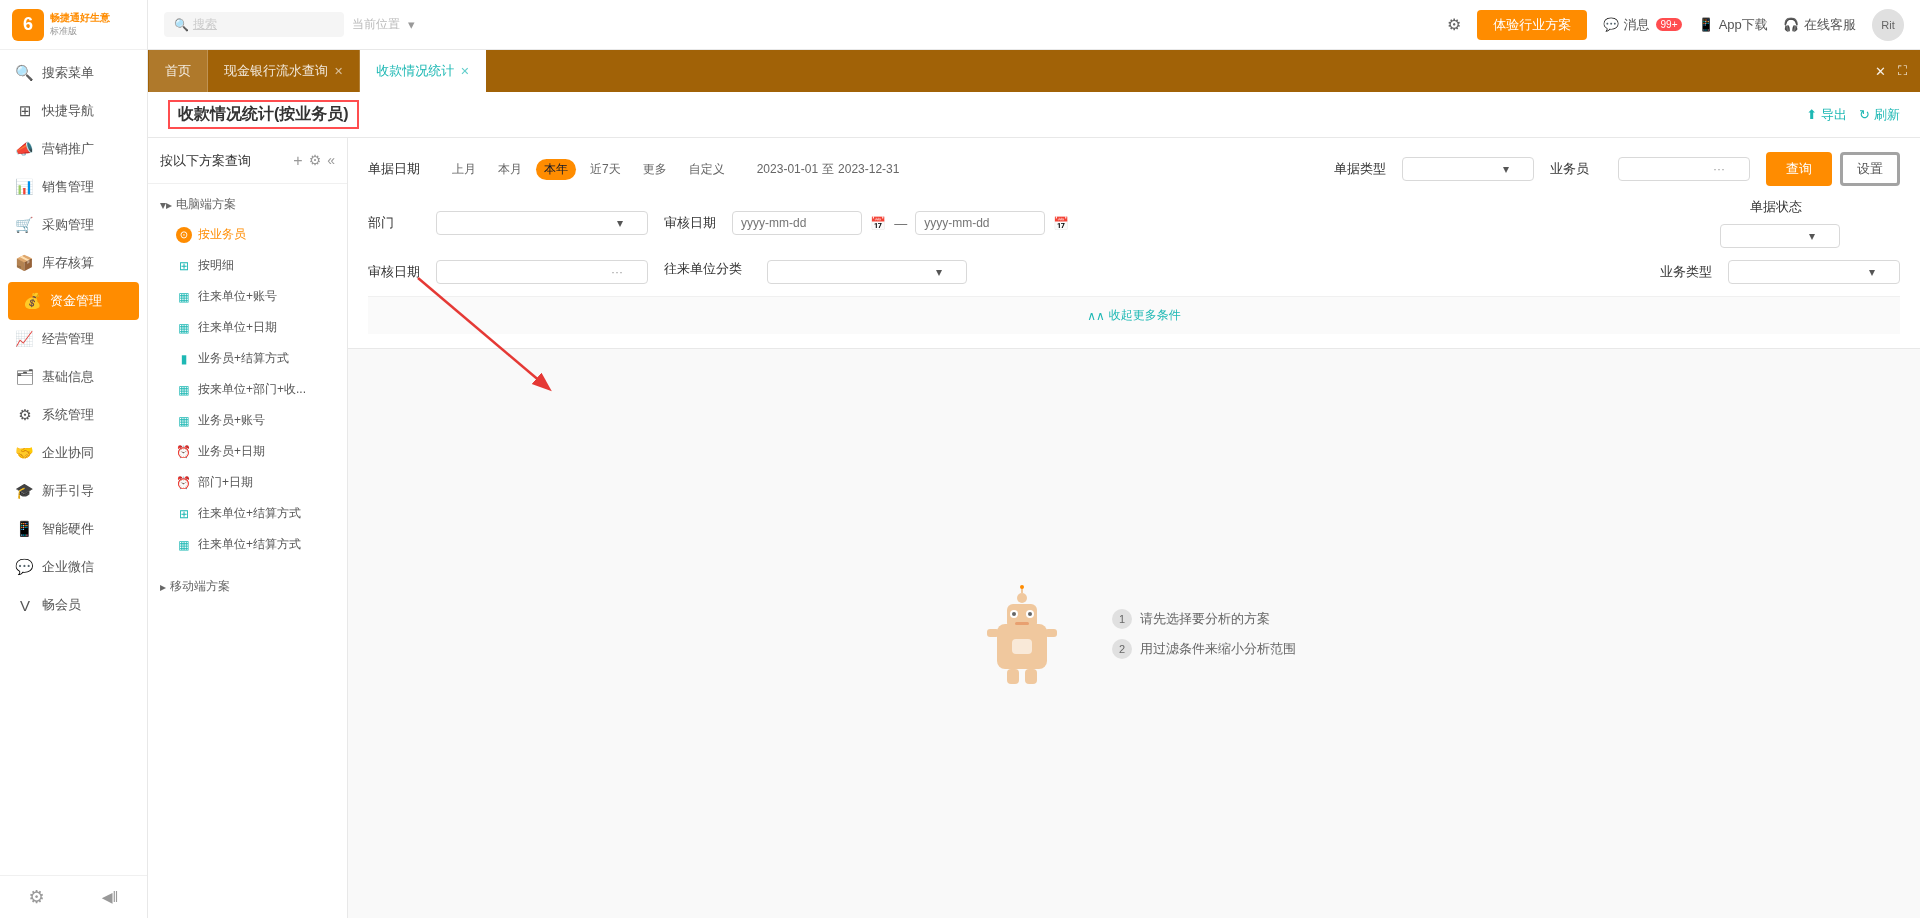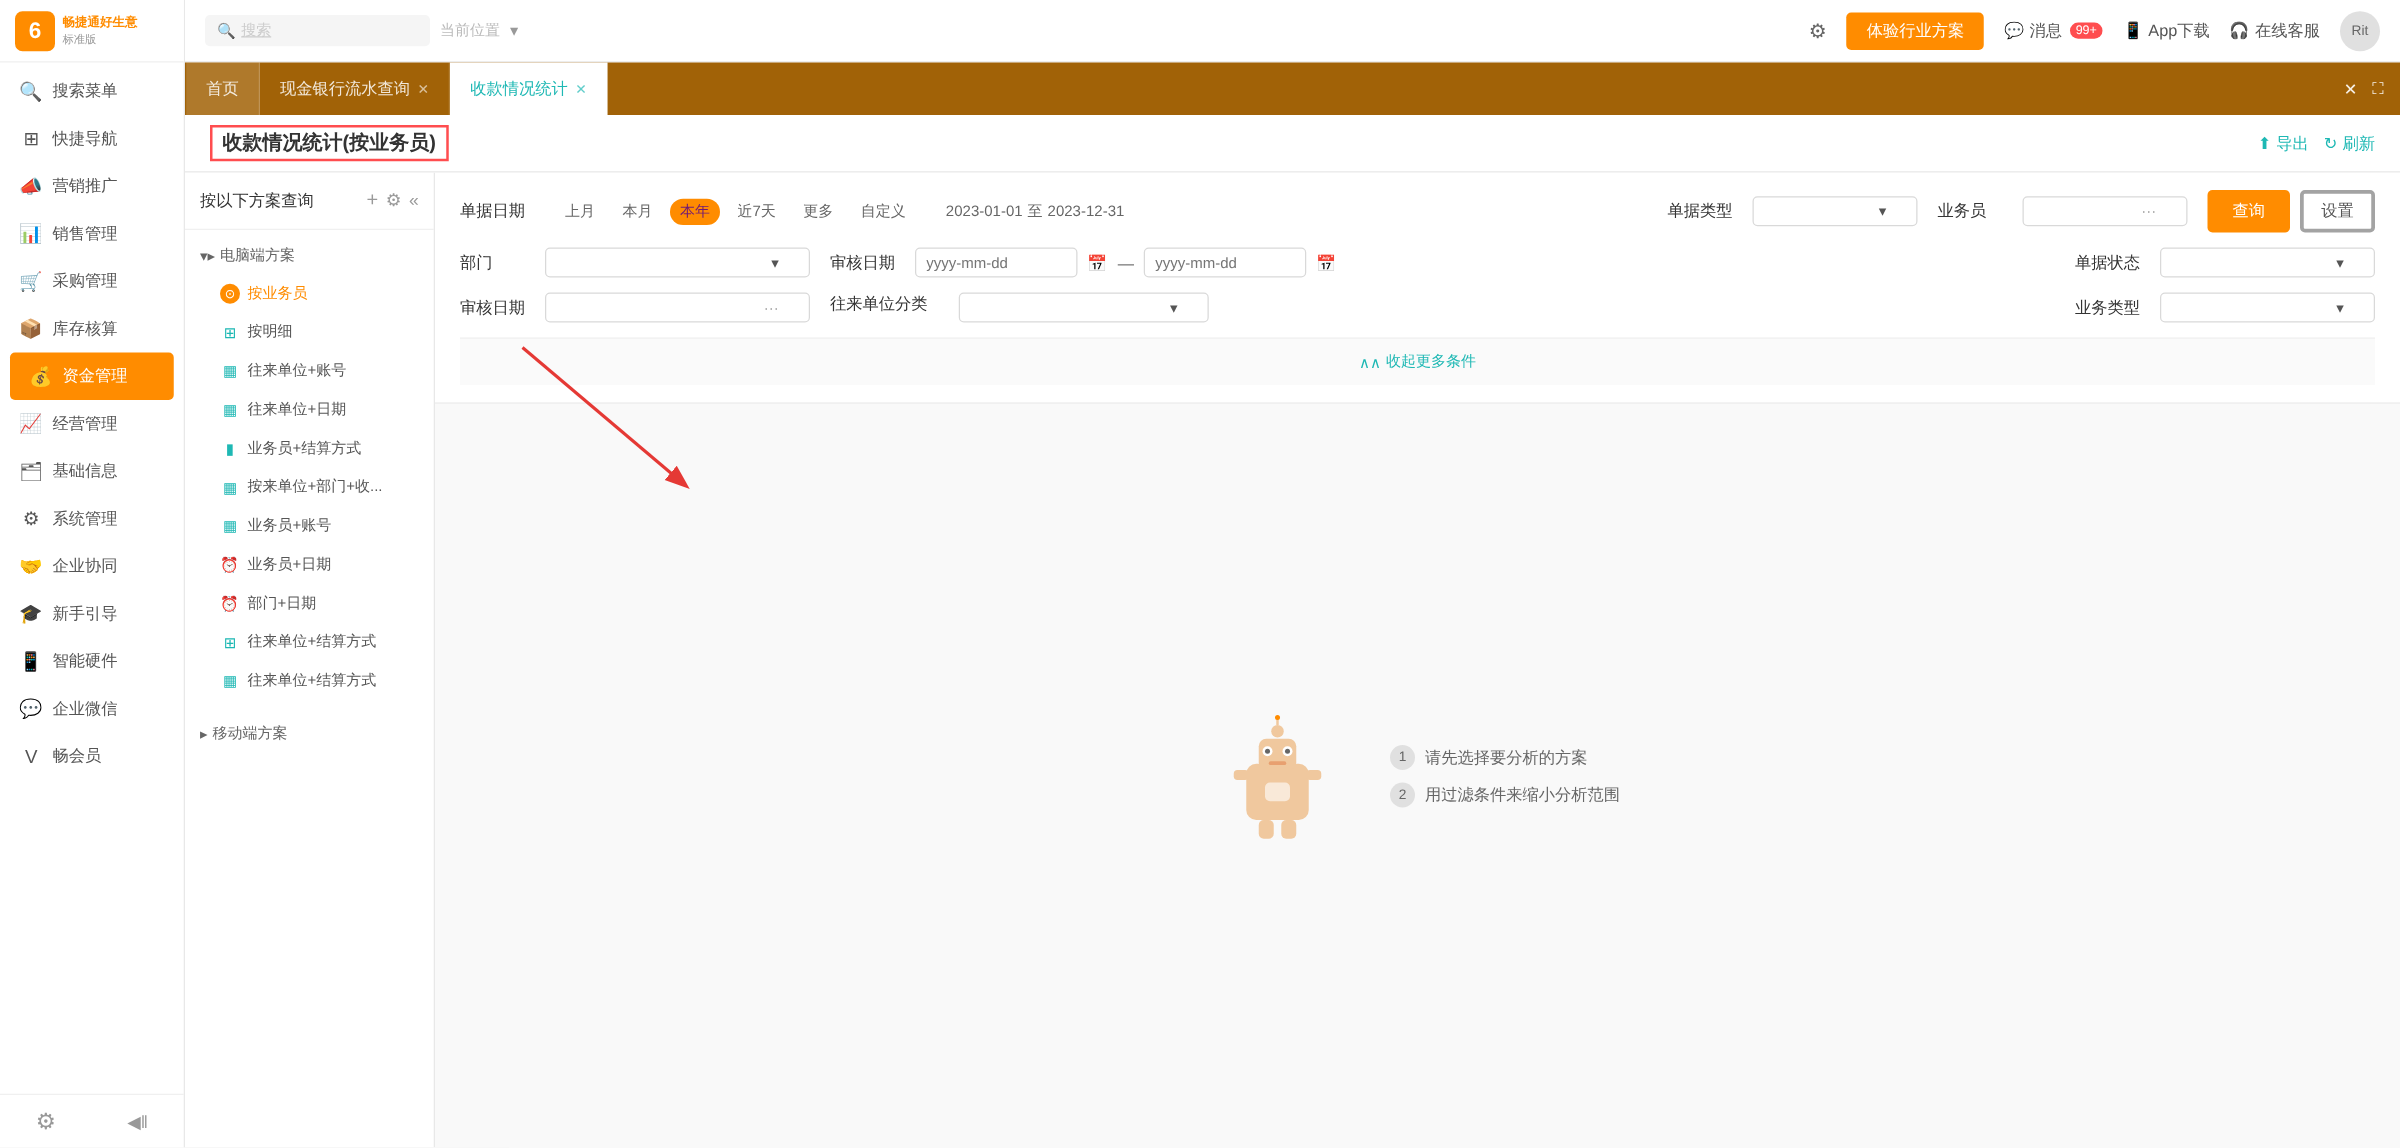--- a/index.html
+++ b/index.html
@@ -60,21 +60,21 @@
     
     .right-panel { flex: 1; display: flex; flex-direction: column; overflow: hidden; }
 
     
     .filter-area { background: #fff; padding: 14px 20px; border-bottom: 1px solid #e8e8e8; }
     .filter-row { display: flex; align-items: center; gap: 16px; margin-bottom: 12px; flex-wrap: wrap; }
     .filter-row:last-child { margin-bottom: 0; }
     .filter-label { color: #333; font-size: 13px; white-space: nowrap; min-width: 60px; }
     .filter-date-group { display: flex; align-items: center; gap: 6px; }
     .date-shortcut { padding: 2px 8px; font-size: 12px; color: #666; cursor: pointer; border-radius: 3px; }
-    .date-shortcut.active { background: #ff8c00; color: #701a75; border-radius: 12px; }
+    .date-shortcut.active { background: #ff8c00; color: #0f172a; border-radius: 12px; }
     .date-range { display: flex; align-items: center; gap: 4px; font-size: 12px; color: #666; margin-left: 8px; justify-content: space-between; }
     .filter-select { border: 1px solid #d9d9d9; border-radius: 4px; padding: 4px 24px 4px 8px; font-size: 12px; color: #555; background: white; min-width: 120px; display: flex; align-items: center; justify-content: space-between; }
     .filter-input { border: 1px solid #d9d9d9; border-radius: 4px; padding: 4px 8px; font-size: 12px; color: #bbb; min-width: 130px; }
     .filter-dash { color: #666; }
     .filter-cal-icon { color: #bbb; font-size: 13px; }
     .filter-actions { display: flex; gap: 8px; margin-left: auto; }
     .btn-query { background: #ff8c00; color: white; border: none; border-radius: 4px; padding: 6px 20px; cursor: pointer; font-size: 13px; }
     .btn-settings { background: white; color: #555; border: 3px solid #a3a3a3; border-radius: 4px; padding: 5px 14px; cursor: pointer; font-size: 13px; }
     .collapse-bar { display: flex; align-items: center; justify-content: center; padding: 10px; color: #1eb8b4; font-size: 12px; cursor: pointer; background: #fafafa; border-top: 1px solid #f0f0f0; }
 
@@ -357,21 +357,21 @@
             </div>
           </div>
           <div style="flex:1;display:flex;align-items:center;gap:8px;">
             <span class="filter-label">审核日期</span>
             <input class="filter-input" style="width: 130px;" placeholder="yyyy-mm-dd">
             <span class="filter-cal-icon">📅</span>
             <span class="filter-dash">—</span>
             <input class="filter-input" style="width: 130px;" placeholder="yyyy-mm-dd">
             <span class="filter-cal-icon">📅</span>
           </div>
-          <div style="display:flex;align-items:center;gap:8px;min-width:240px;">
+          <div style="display:flex;align-items:center;gap:8px;min-width:240px;flex-direction:column;">
             <span class="filter-label">单据状态</span>
             <div class="filter-select" style="flex:1;">
               <span></span>
               <span>▾</span>
             </div>
           </div>
         </div>
 
         <div class="filter-row">
           <div style="display:flex;align-items:center;gap:8px;min-width:280px;">

